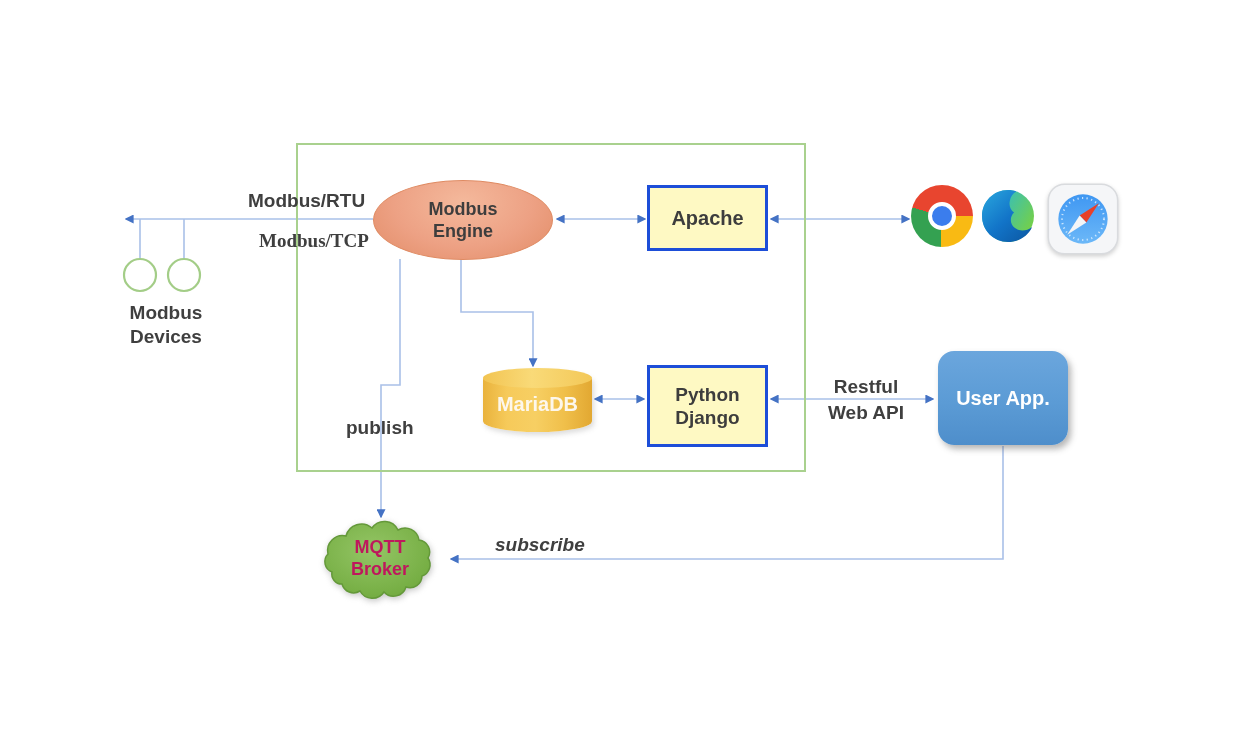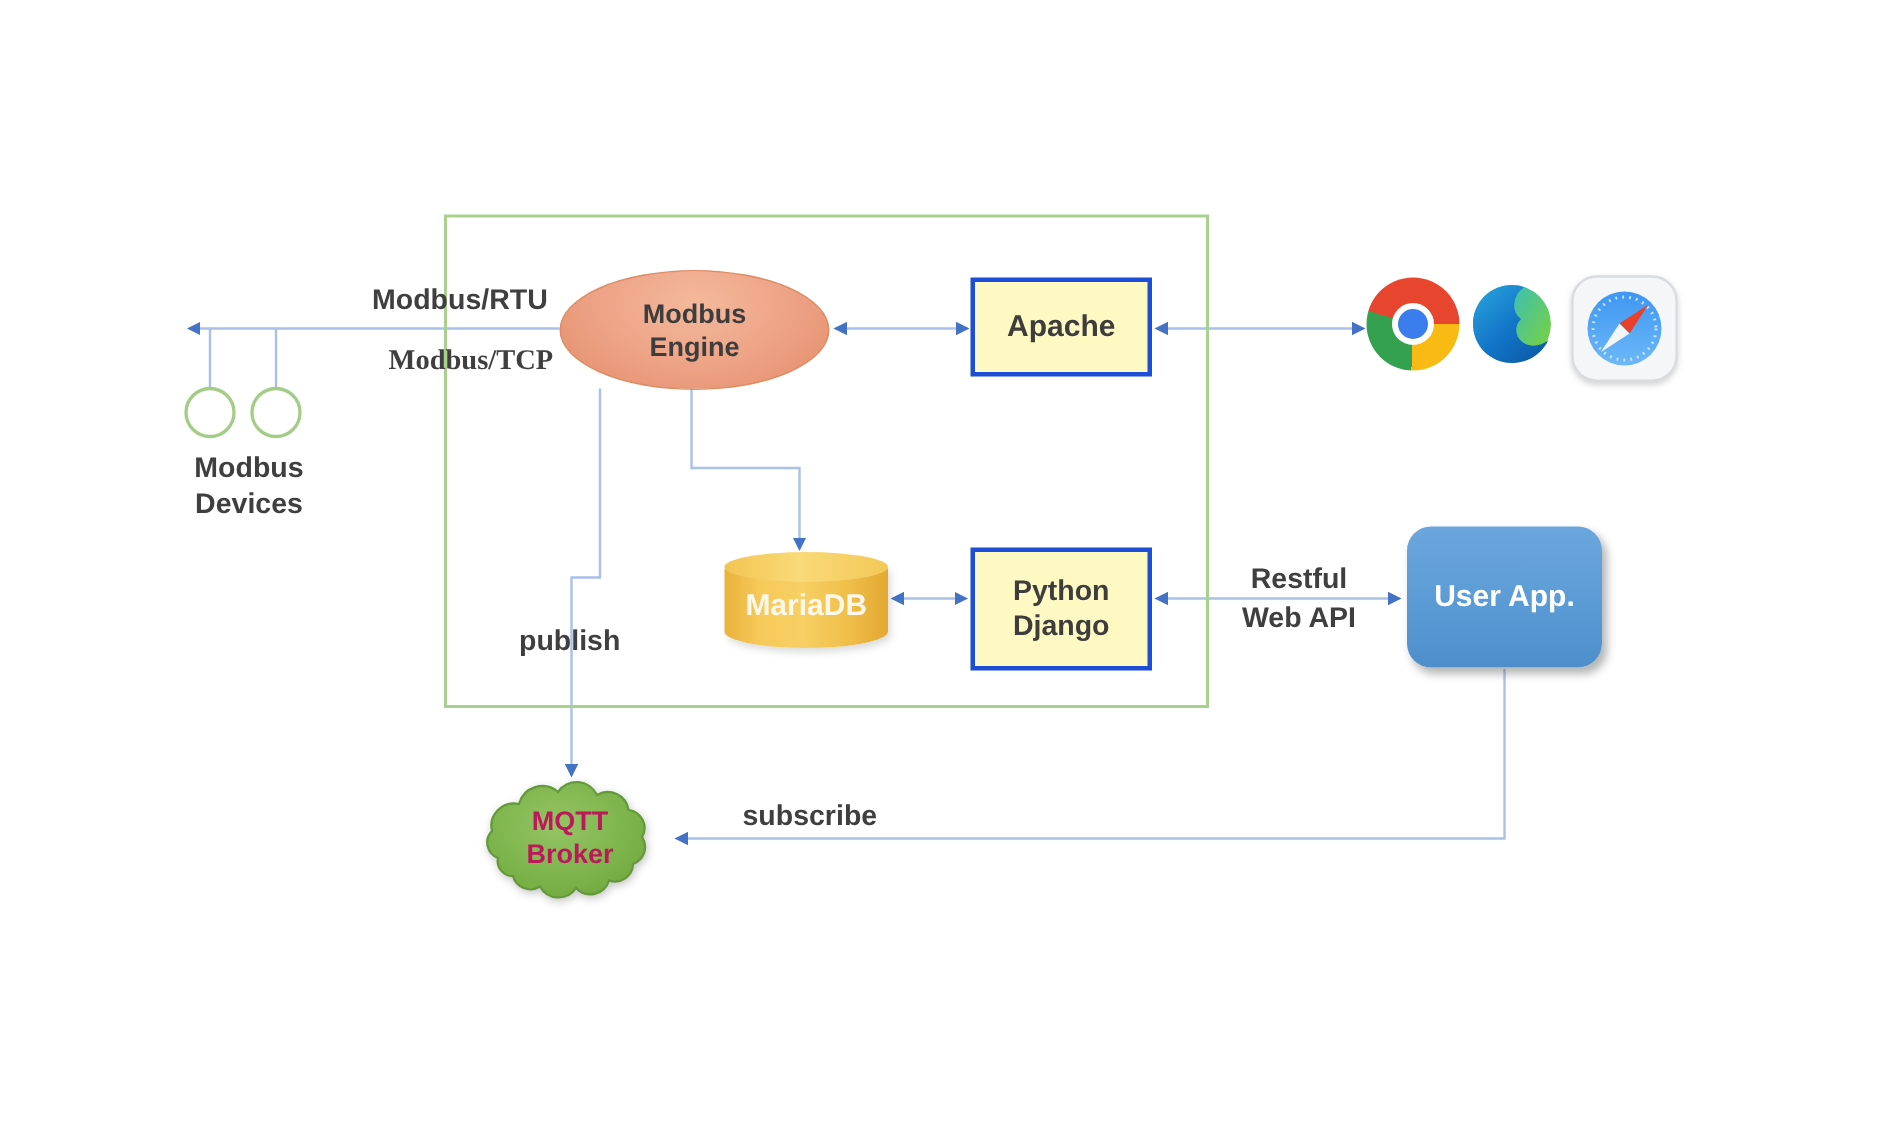--- a/index.html
+++ b/index.html
@@ -157,17 +157,17 @@
       <polygon points="24,9.5 27.1,24 20.9,24" fill="#e8402a"></polygon>
       <polygon points="24,38.5 27.1,24 20.9,24" fill="#f4f5f7"></polygon>
     </g>
   </svg>
 
   <div class="lbl" style="left:248px;top:190px;text-align:right;">Modbus/RTU</div>
   <div class="lbl" style="left:259px;top:230px;font-family:Liberation Serif, serif;">Modbus/TCP</div>
   <div class="lbl center" style="left:118px;top:301px;width:96px;line-height:24px;">Modbus
 Devices</div>
   <div class="lbl" style="left:346px;top:417px;">publish</div>
-  <div class="lbl" style="left:495px;top:534px;">subscribe</div>
+  <div class="lbl" style="left:495px;top:534px;font-style:italic;">subscribe</div>
   <div class="lbl center" style="left:813px;top:374px;width:106px;line-height:26px;">Restful
 Web API</div>
 
 </div>
 
 </body></html>

